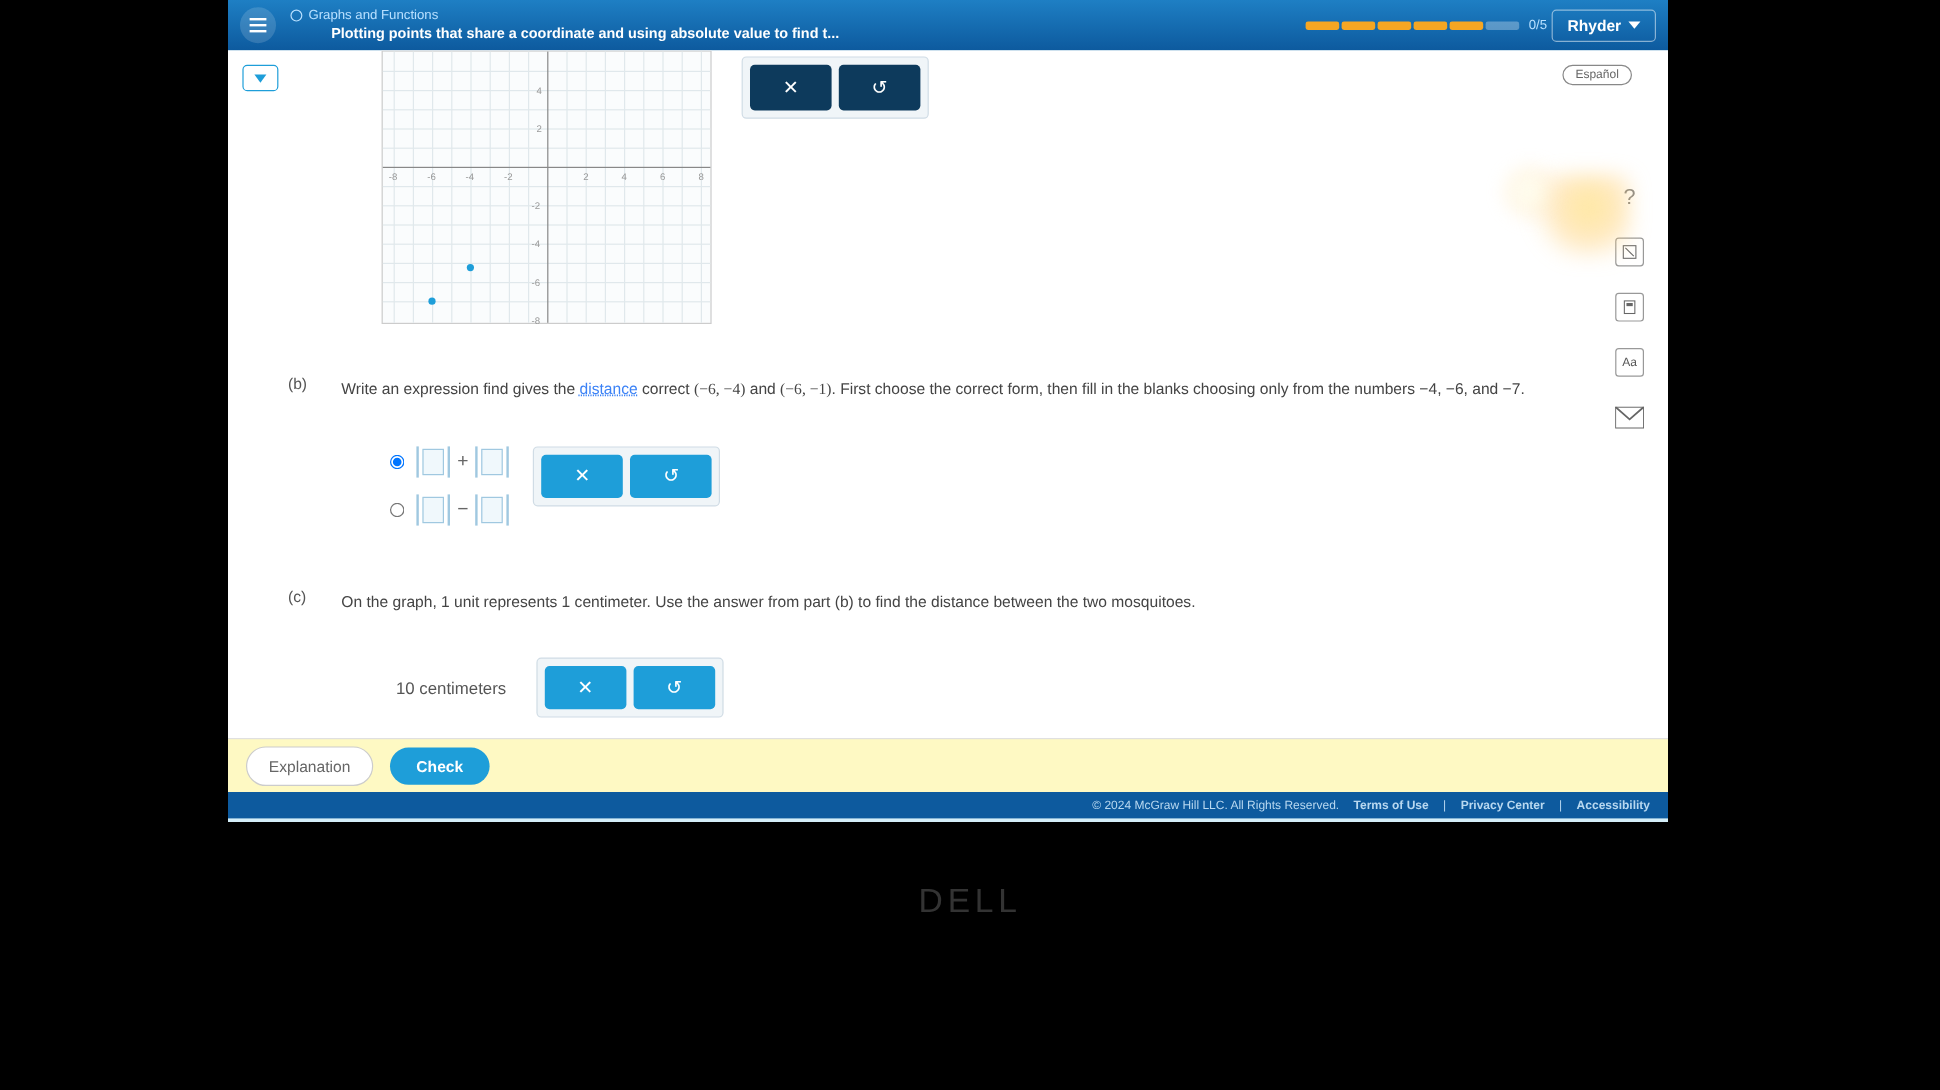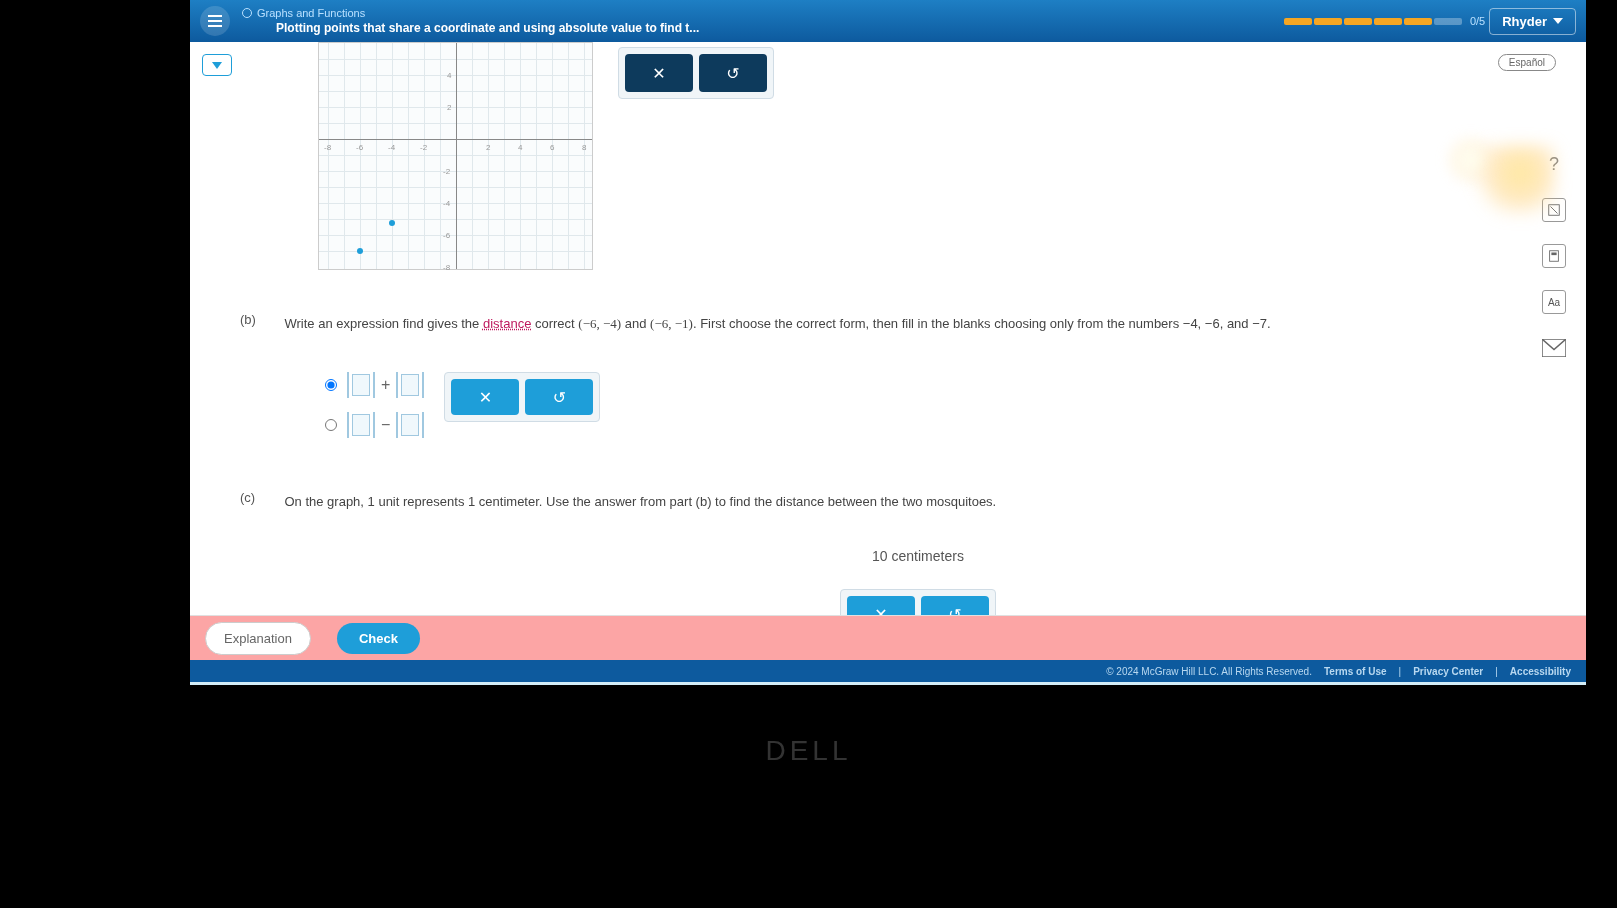--- a/index.html
+++ b/index.html
@@ -1,18 +1,18 @@
 <!DOCTYPE html>
 <html><head>
   <meta charset="utf-8">
   <style>
     * { margin: 0; padding: 0; box-sizing: border-box; font-family: Arial, sans-serif; }
     body { background: #000; display: flex; justify-content: center; align-items: flex-start; }
     .outer-frame { width: 1617px; height: 908px; background: #000; position: relative; }
-    .app-window { position: absolute; left: 190px; top: 0; width: 1396px; height: 685px; background: #d4eef8; }
+    .app-window { position: absolute; left: 190px; top: 0; width: 1200px; height: 685px; background: #d4eef8; }
     
     .header { background: linear-gradient(180deg, #1e7fc4, #0d5a9e); height: 42px; display: flex; align-items: center; padding: 0 10px; color: white; }
     .menu-btn { width: 30px; height: 30px; border-radius: 50%; background: rgba(255,255,255,0.15); display: flex; align-items: center; justify-content: center; cursor: pointer; margin-right: 12px; }
     .menu-lines { display: flex; flex-direction: column; gap: 3px; }
     .menu-lines span { width: 14px; height: 2px; background: white; }
     .breadcrumb { flex: 1; }
     .breadcrumb-top { font-size: 11px; color: #b8e0ff; display: flex; align-items: center; gap: 5px; }
     .circle-icon { width: 10px; height: 10px; border: 1.5px solid #b8e0ff; border-radius: 50%; }
     .breadcrumb-bottom { font-size: 12px; font-weight: 600; margin-top: 2px; padding-left: 34px; }
     .progress-area { display: flex; align-items: center; gap: 8px; margin-right: 4px; }
@@ -40,38 +40,38 @@
     .axis-label { position: absolute; font-size: 8px; color: #999; }
     .point { position: absolute; width: 6px; height: 6px; background: #1e9ed9; border-radius: 50%; transform: translate(-50%, -50%); }
     
     .button-ribbon { position: absolute; left: 428px; top: 5px; background: #f0f5f8; border: 1px solid #d0dce5; border-radius: 4px; padding: 6px; display: flex; gap: 6px; }
     .dark-btn { width: 68px; height: 38px; background: #0d3a5c; border: none; border-radius: 4px; color: white; font-size: 16px; display: flex; align-items: center; justify-content: center; cursor: pointer; }
     .cyan-btn { width: 68px; height: 36px; background: #1e9ed9; border: none; border-radius: 4px; color: white; font-size: 16px; display: flex; align-items: center; justify-content: center; cursor: pointer; }
     
     .part-b { position: absolute; left: 50px; top: 270px; right: 80px; }
     .part-label { display: inline-block; color: #555; font-size: 13px; width: 40px; vertical-align: top; }
     .part-text { display: inline-block; color: #444; font-size: 13px; line-height: 1.8; width: calc(100% - 50px); }
-    .link-style { color: #be185d; text-decoration: underline dotted; }
+    .link-style { color: #3b82f6; text-decoration: underline dotted; }
     .math { font-family: 'Times New Roman', serif; }
     
     .expr-options { position: absolute; left: 135px; top: 330px; display: flex; align-items: flex-start; gap: 20px; }
     .radio-group { display: flex; flex-direction: column; gap: 14px; }
     .radio-row { display: flex; align-items: center; gap: 10px; }
     .radio { width: 12px; height: 12px; }
     .abs-expr { display: flex; align-items: center; gap: 3px; font-size: 16px; }
     .abs-bar { width: 2px; height: 26px; background: #a0c8e0; }
     .blank-box { width: 18px; height: 22px; border: 1px solid #a0c8e0; background: #f0f8fc; }
     .op-sign { color: #666; padding: 0 3px; }
     .cyan-ribbon { background: #f0f5f8; border: 1px solid #d0dce5; border-radius: 4px; padding: 6px; display: flex; gap: 6px; }
     
     .part-c { position: absolute; left: 50px; top: 448px; right: 80px; }
-    .answer-row { display: flex; align-items: center; gap: 25px; margin-left: 90px; margin-top: 35px; flex-direction: column; }
+    .answer-row { display: flex; align-items: center; gap: 25px; margin-left: 90px; margin-top: 35px; }
     .answer-text { color: #555; font-size: 14px; }
     
-    .bottom-bar { position: absolute; bottom: 0; left: 0; right: 0; height: 45px; background: #fca5a5; border-top: 1px solid #e0e0e0; display: flex; align-items: center; padding: 0 15px; gap: 26px; }
+    .bottom-bar { position: absolute; bottom: 0; left: 0; right: 0; height: 45px; background: #fef9c3; border-top: 1px solid #e0e0e0; display: flex; align-items: center; padding: 0 15px; gap: 14px; }
     .explain-btn { background: white; border: 1px solid #ccc; border-radius: 18px; padding: 8px 18px; color: #666; font-size: 13px; cursor: pointer; }
     .check-btn { background: #1e9ed9; border: none; border-radius: 18px; padding: 8px 22px; color: white; font-size: 13px; font-weight: 600; cursor: pointer; }
     
     .footer { background: #0d5a9e; height: 22px; display: flex; align-items: center; justify-content: flex-end; padding: 0 15px; gap: 12px; color: #b8d8f0; font-size: 10px; }
     .footer a { color: #b8d8f0; text-decoration: none; font-weight: bold; }
     
     .dell-logo { position: absolute; left: 50%; top: 735px; transform: translateX(-50%); color: #333; font-size: 28px; font-weight: 300; letter-spacing: 4px; font-family: sans-serif; }
     
     .glare { position: absolute; right: 30px; top: 145px; width: 90px; height: 70px; background: radial-gradient(circle at 60% 40%, rgba(255,230,150,0.9), rgba(255,200,100,0.4) 40%, transparent 70%); pointer-events: none; filter: blur(8px); }
     .glare2 { position: absolute; right: 90px; top: 135px; width: 50px; height: 50px; background: radial-gradient(circle, rgba(255,255,240,0.95), rgba(255,230,180,0.3) 50%, transparent 75%); pointer-events: none; filter: blur(6px); }

